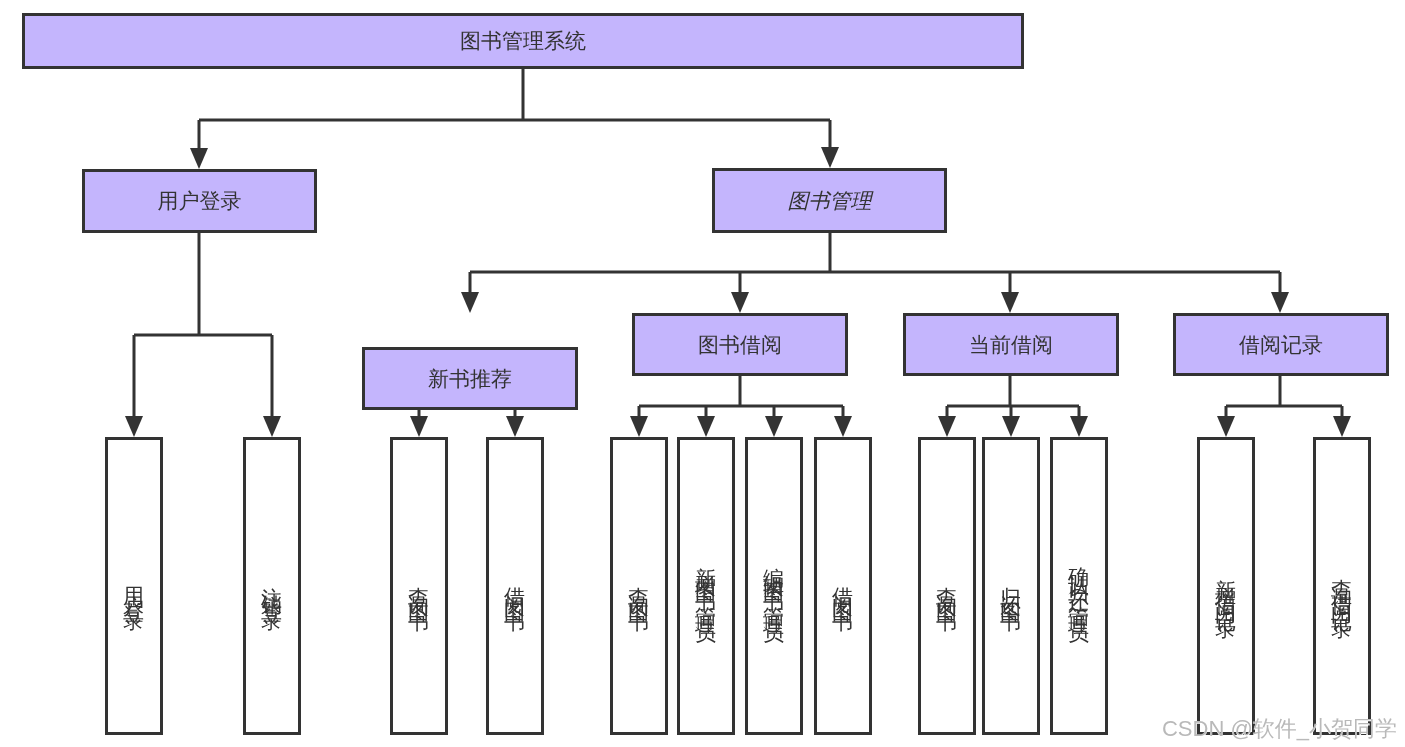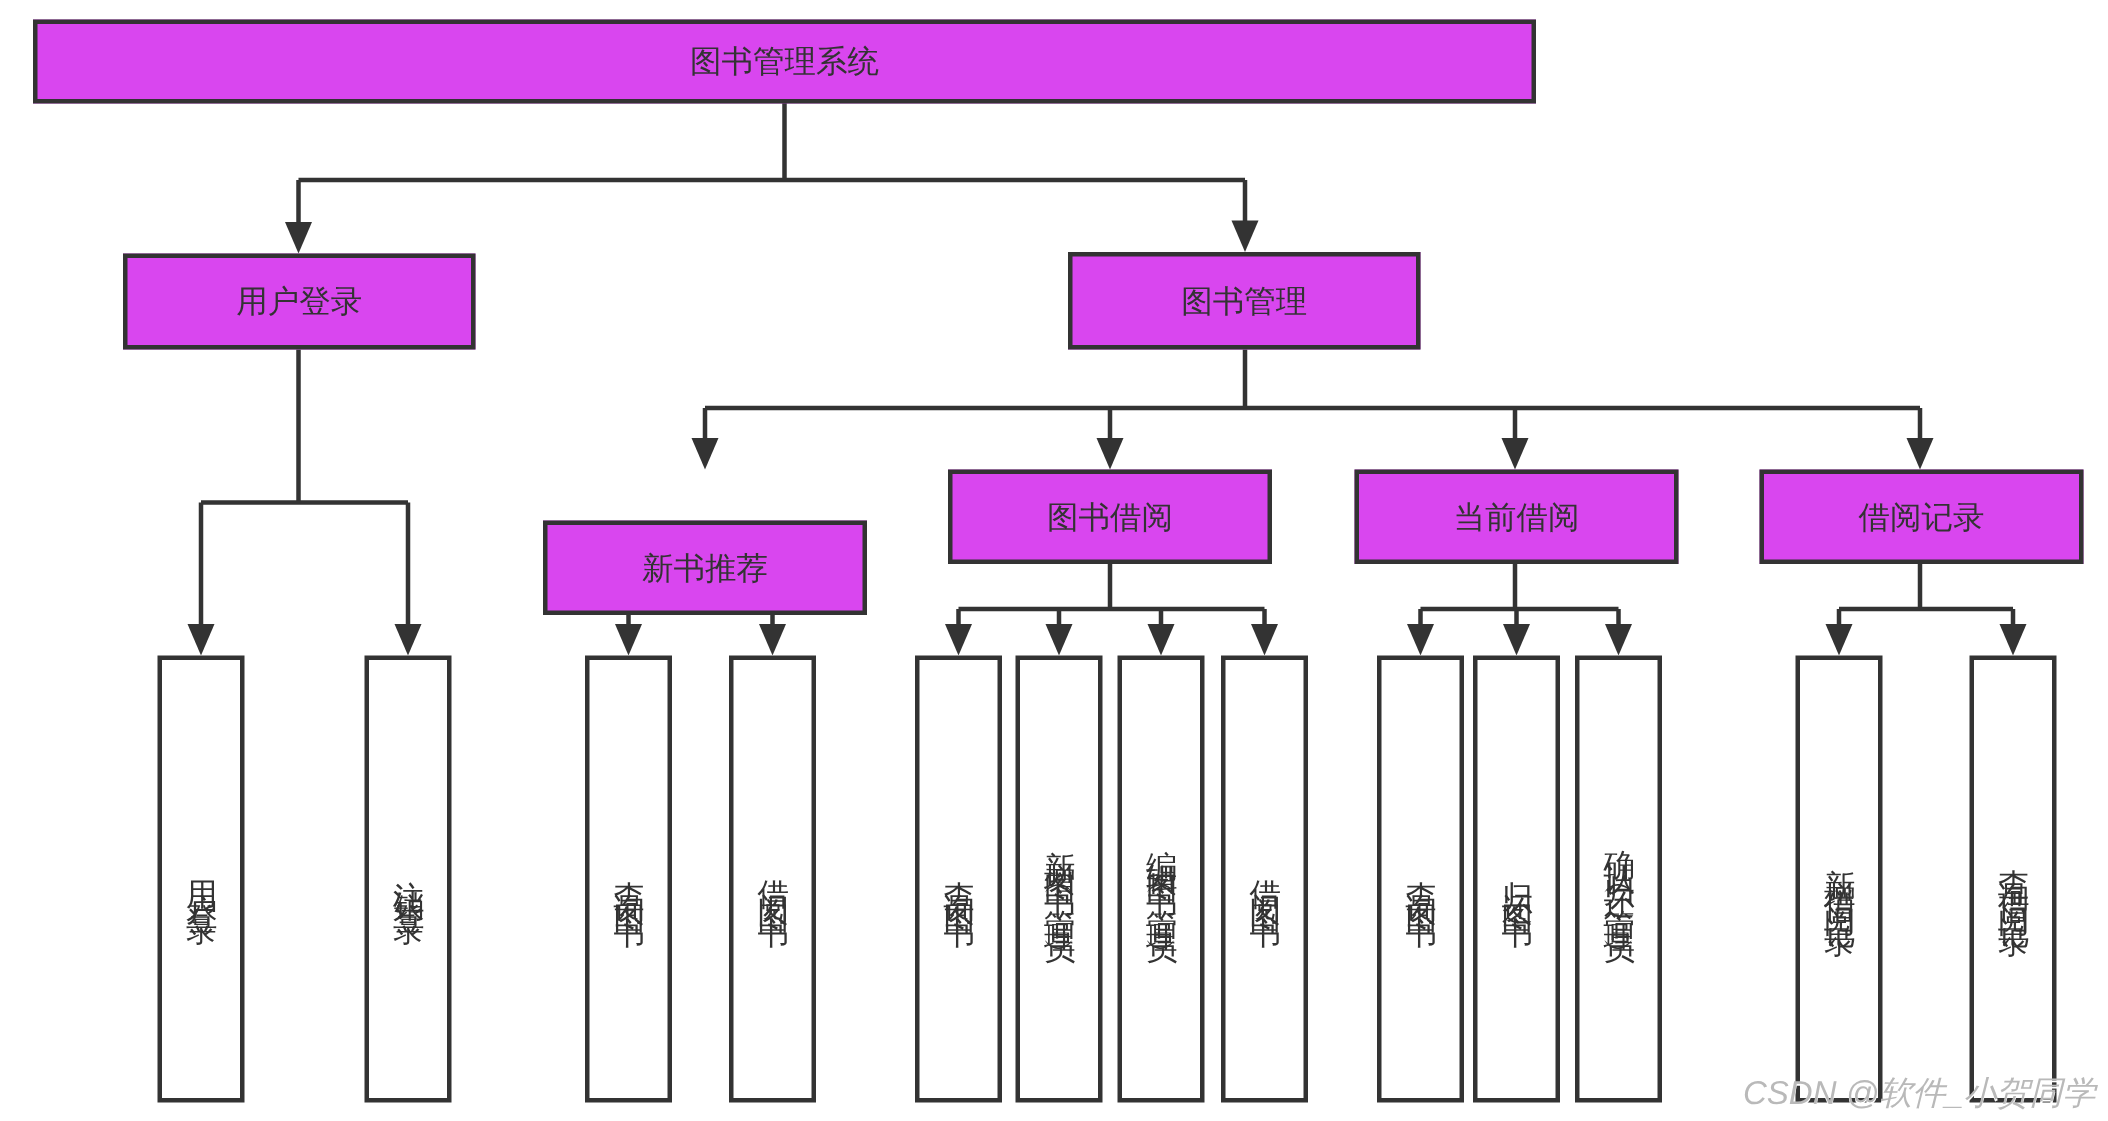--- a/index.html
+++ b/index.html
@@ -19,32 +19,32 @@
     position: absolute;
     left: 0;
     top: 0;
     width: 1405px;
     height: 747px;
     pointer-events: none;
   }
   .node {
     position: absolute;
     box-sizing: border-box;
-    background: #d946ef;
+    background: #c4b5fd;
     border: 3px solid #333333;
     display: flex;
     align-items: center;
     justify-content: center;
     color: #333333;
     font-size: 21px;
     text-align: center;
   }
   .node.root   { left: 22px;  top: 13px;  width: 1002px; height: 56px; }
   .node.l2a    { left: 82px;  top: 169px; width: 235px;  height: 64px; }
-  .node.l2b    { left: 712px; top: 168px; width: 235px;  height: 65px; }
+  .node.l2b    { left: 712px; top: 168px; width: 235px;  height: 65px; font-style: italic; }
   .node.l3     { top: 313px; width: 216px; height: 63px; }
   .node.l3.p1  { left: 362px; margin-top: 34px; }
   .node.l3.p2  { left: 632px; }
   .node.l3.p3  { left: 903px; }
   .node.l3.p4  { left: 1173px; }
   .leaf {
     position: absolute;
     box-sizing: border-box;
     top: 437px;
     width: 58px;
@@ -77,21 +77,20 @@
   .leaf.r1 { left: 1197px; }
   .leaf.r2 { left: 1313px; }
   .watermark {
     position: absolute;
     right: 8px;
     bottom: 3px;
     font-size: 22px;
     color: #b9b9b9;
     text-shadow: 0 1px 0 #ffffff;
     pointer-events: none;
-    font-style: italic;
   }
 </style>
 </head>
 <body>
 
 <div class="stage">
 
   <svg class="connectors" viewBox="0 0 1405 747" xmlns="http://www.w3.org/2000/svg">
     <path fill="none" stroke="#333333" stroke-width="3" d="
       M523 66 V120 M199 120 H830 M199 120 V150 M830 120 V149

